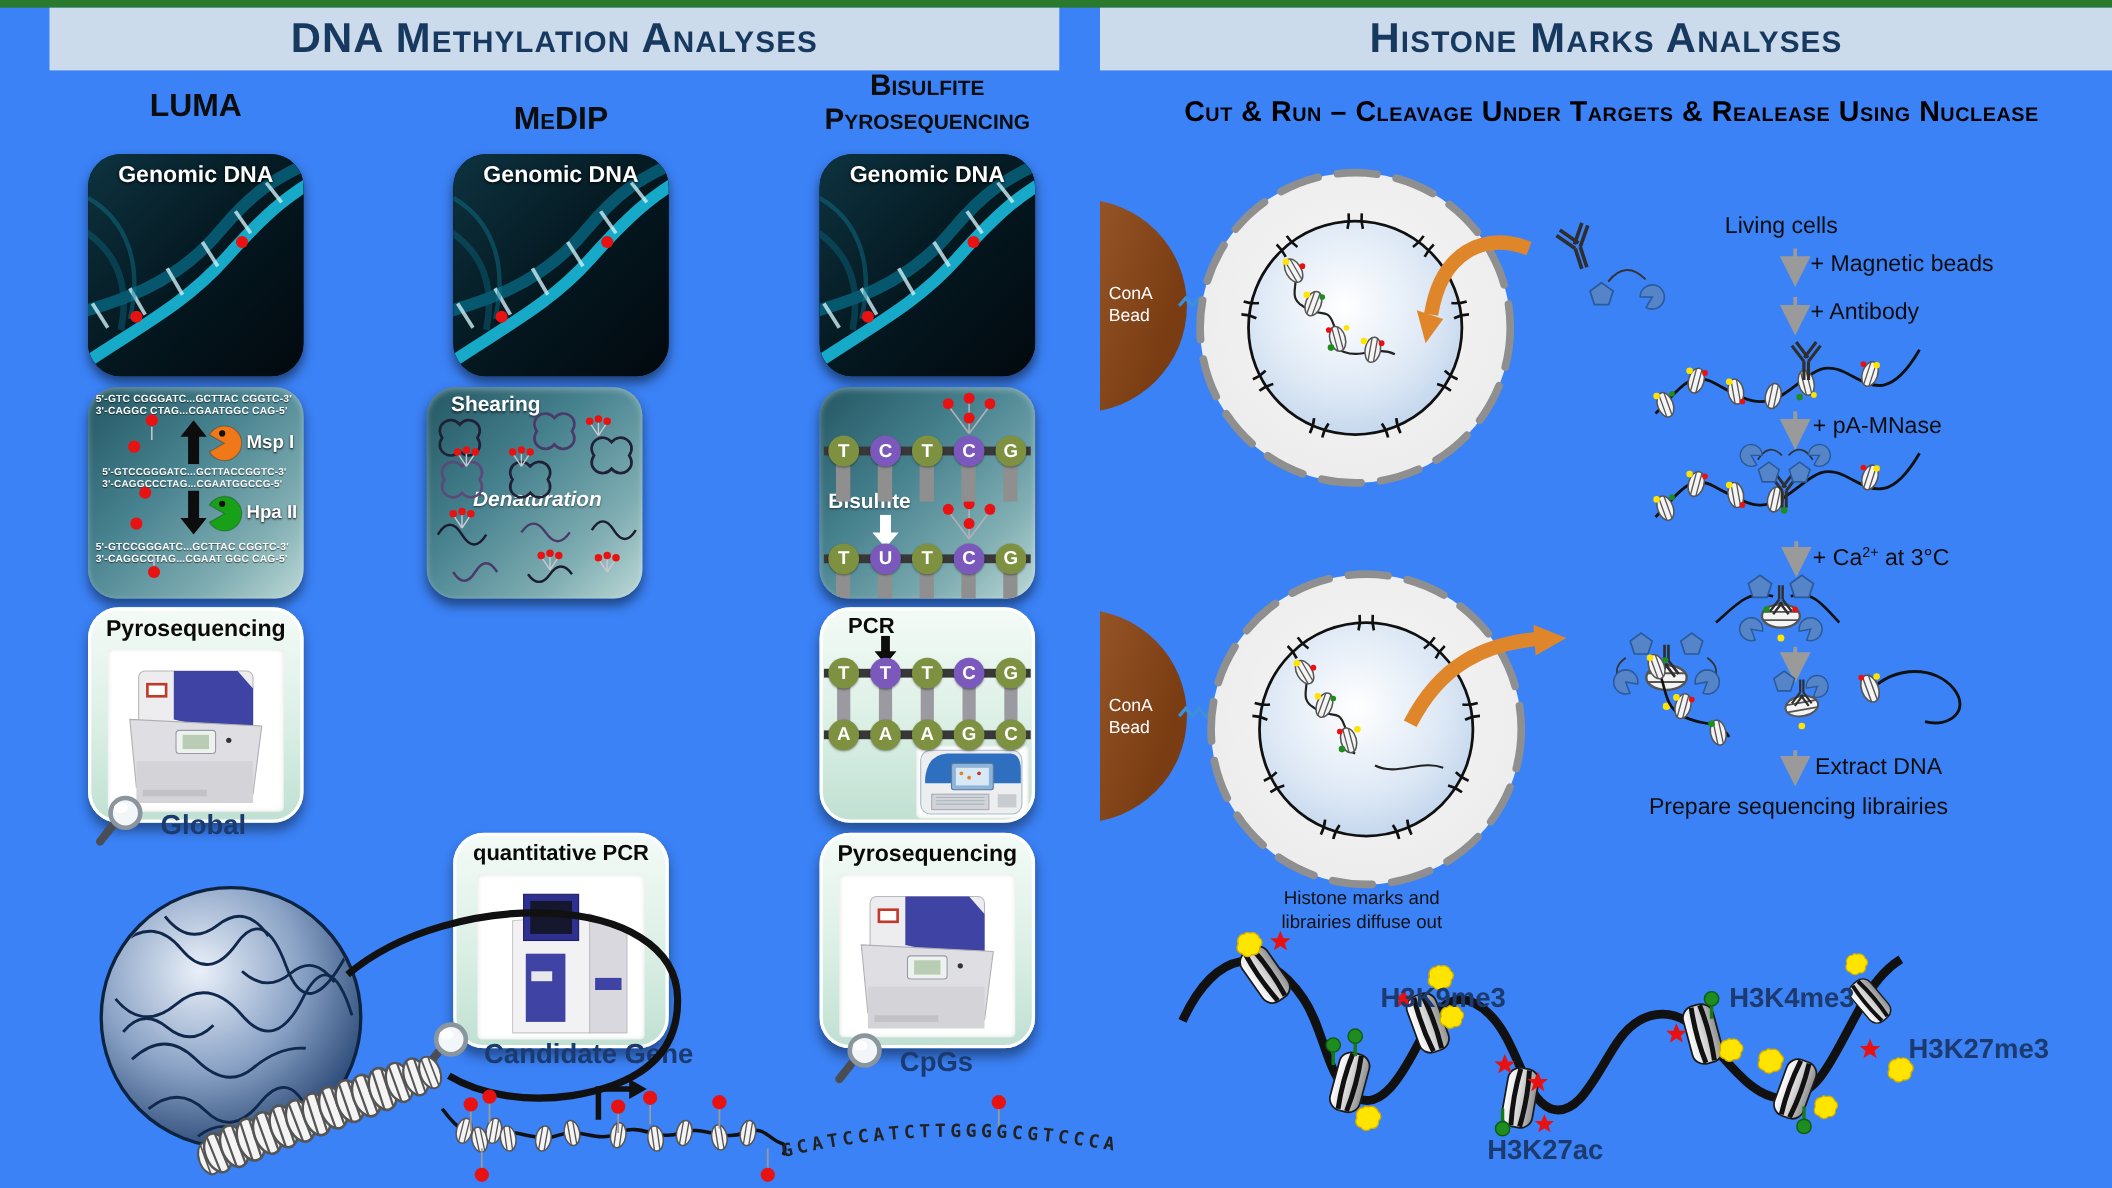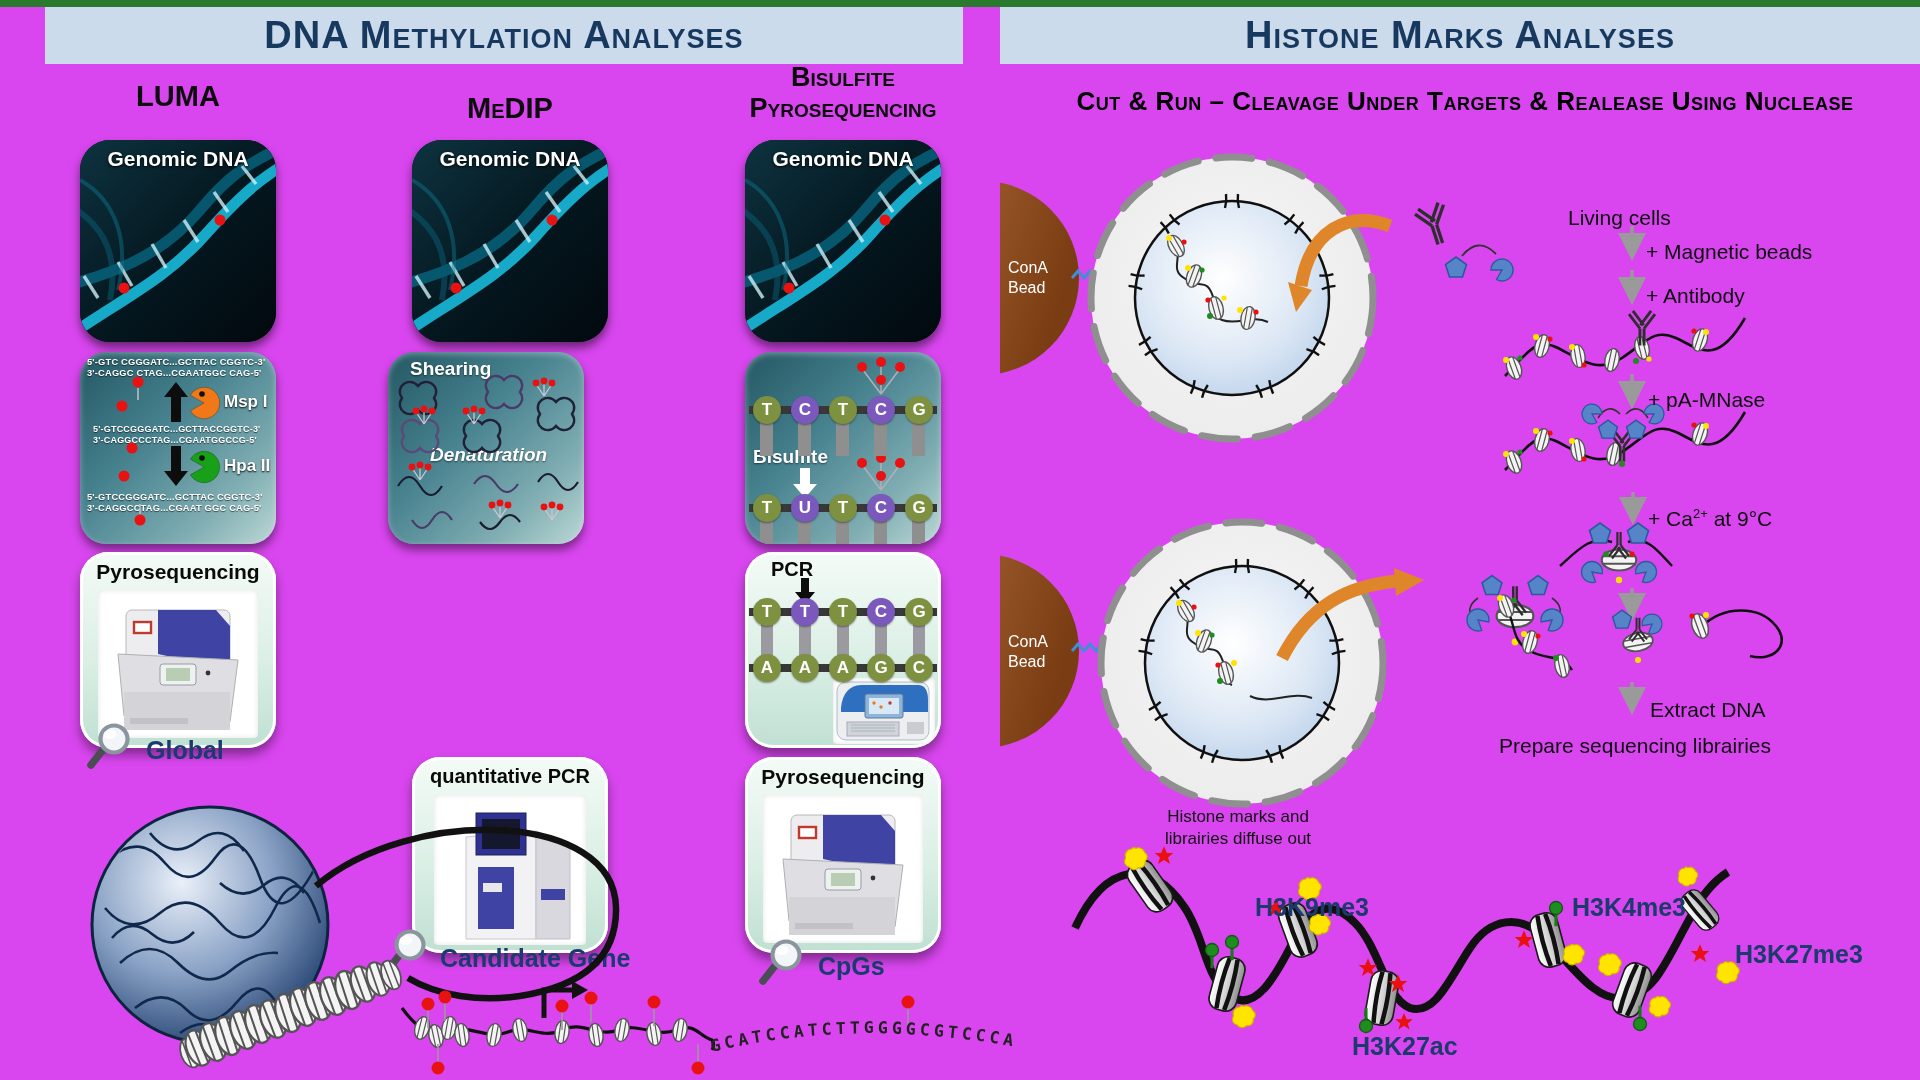--- a/index.html
+++ b/index.html
@@ -1,16 +1,16 @@
 <!DOCTYPE html>
 <html><head>
 <meta charset="utf-8">
 <style>
   html,body{margin:0;padding:0;background:#fff;font-family:"Liberation Sans",sans-serif;}
-  #canvas{position:relative;width:1920px;height:1080px;background:#d946ef;overflow:hidden;}
+  #canvas{position:relative;width:1920px;height:1080px;background:#3b82f6;overflow:hidden;}
   .abs{position:absolute;}
   .topbar{left:0;top:0;width:1920px;height:7px;background:#2a7a2e;}
   .band{height:57px;background:#cbdbeb;display:flex;align-items:center;justify-content:center;}
   .band-title{font-variant:small-caps;font-weight:bold;font-size:38px;color:#17395f;letter-spacing:1px;}
   .colTitle{font-weight:bold;color:#0d0d0d;text-align:center;font-size:29px;}
   .sc{font-variant:small-caps;}
   .subTitle{font-variant:small-caps;font-weight:bold;font-size:26px;color:#000;text-align:center;letter-spacing:.5px;}
   .gbox{width:196px;height:202px;border-radius:30px;overflow:hidden;background:#04141b;box-shadow:0 6px 10px rgba(0,0,0,.5);}
   .gbox-label{position:absolute;top:7px;left:0;width:100%;text-align:center;color:#fff;font-weight:bold;font-size:21px;text-shadow:0 1px 3px #000;z-index:2;}
   .tealbox{width:196px;height:192px;border-radius:26px;overflow:hidden;
@@ -25,21 +25,21 @@
   .enz{position:absolute;color:#fff;font-weight:bold;font-size:17px;text-shadow:0 1px 2px #000;}
   .wlabel{position:absolute;color:#fff;font-weight:bold;font-size:19px;text-shadow:0 1px 2px rgba(0,0,0,.55);}
   .base{position:absolute;width:28px;height:28px;border-radius:50%;display:flex;align-items:center;justify-content:center;color:#fff;font-weight:bold;font-size:17px;box-shadow:0 1px 2px rgba(0,0,0,.4);z-index:3;}
   .bg-green{background:#7e9141;}
   .bg-purple{background:#7b58bb;}
   .stem{position:absolute;width:13px;background:#8f8f8f;z-index:1;}
   .hbar{position:absolute;left:4px;width:188px;height:8px;background:#383838;z-index:2;}
   .rung{position:absolute;width:12px;background:#9a9aa0;z-index:1;}
   .readout{position:absolute;font-weight:bold;font-size:25px;color:#1b3a70;white-space:nowrap;}
   .cap{position:absolute;text-align:center;font-size:17px;color:#111;line-height:1.3;}
-  .wf{position:absolute;font-size:21px;color:#0d0d0d;white-space:nowrap;margin-top:12px;}
+  .wf{position:absolute;font-size:21px;color:#0d0d0d;white-space:nowrap;}
   .histlabel{position:absolute;font-weight:bold;font-size:25px;color:#1c3a6e;white-space:nowrap;}
   .cona-label{position:absolute;color:#fff;font-size:16px;line-height:1.25;z-index:3;}
   sup{font-size:0.62em;}
 </style>
 </head>
 <body>
 
 <div id="canvas">
 
   <svg width="0" height="0" style="position:absolute" aria-hidden="true">
@@ -729,21 +729,21 @@
 
   <div class="cap" style="left:1118px;top:806px;width:240px;">
     <div>Histone marks and</div>
       <div>librairies diffuse out</div>
   </div>
 
   <div class="wf" style="left:1568px;top:194px;">Living cells</div>
   <div class="wf" style="left:1646px;top:228px;">+ Magnetic beads</div>
   <div class="wf" style="left:1646px;top:272px;">+ Antibody</div>
   <div class="wf" style="left:1648px;top:376px;">+ pA-MNase</div>
-  <div class="wf" style="left:1648px;top:494px;"><span>+ Ca</span><sup>2+</sup><span> at 9°C</span></div>
+  <div class="wf" style="left:1648px;top:494px;"><span>+ Ca</span><sup>2+</sup><span> at 3°C</span></div>
   <div class="wf" style="left:1650px;top:686px;">Extract DNA</div>
   <div class="wf" style="left:1470px;top:722px;width:330px;text-align:center;">Prepare sequencing librairies</div>
 
   <div class="histlabel" style="left:1255px;top:893px;">H3K9me3</div>
   <div class="histlabel" style="left:1352px;top:1032px;">H3K27ac</div>
   <div class="histlabel" style="left:1572px;top:893px;">H3K4me3</div>
   <div class="histlabel" style="left:1735px;top:940px;">H3K27me3</div>
 
 </div>
 

